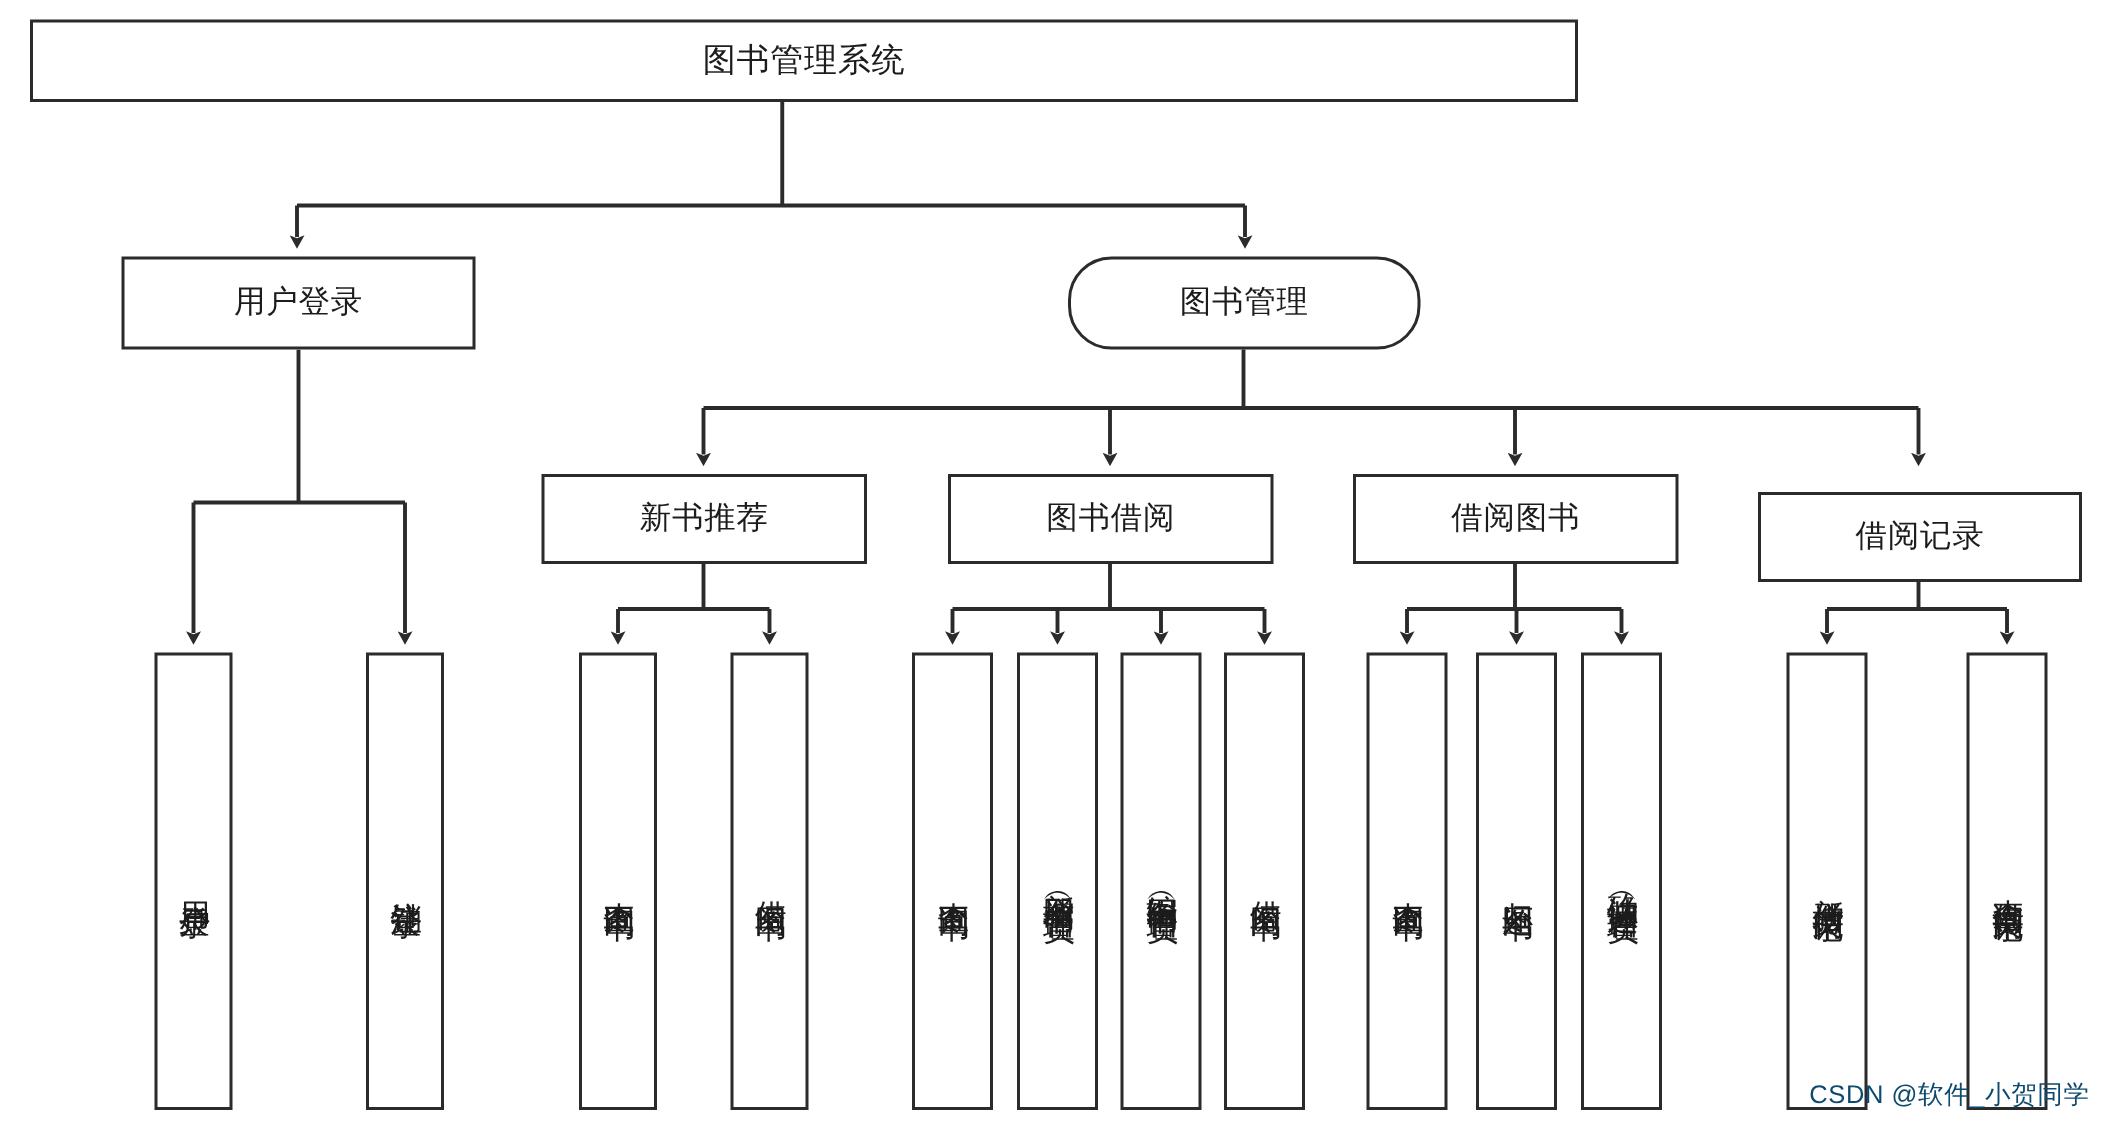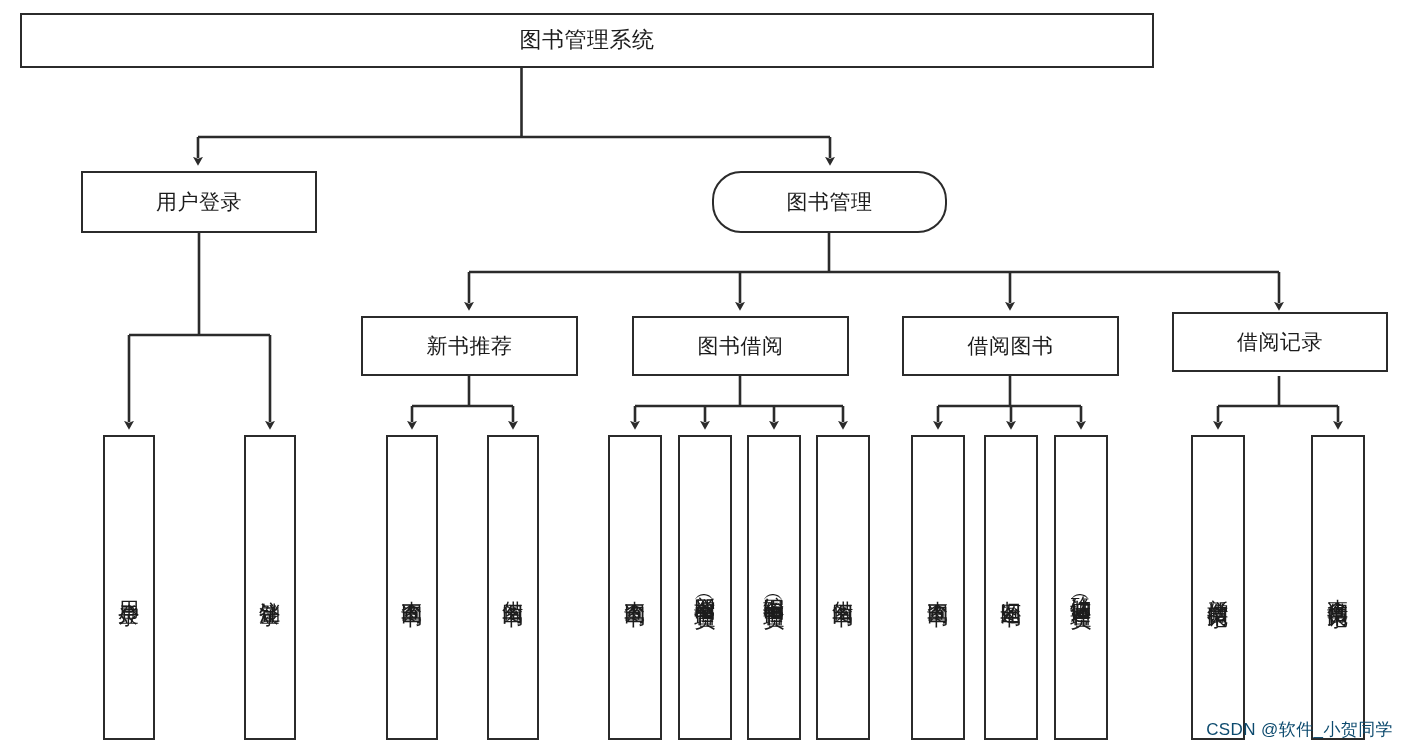--- a/index.html
+++ b/index.html
@@ -125,41 +125,41 @@
       <path d="M 1011,406 L 1011,422" marker-end="url(#arrowhead)"></path>
       <path d="M 1081,406 L 1081,422" marker-end="url(#arrowhead)"></path>
 
       <path d="M 1279,376 L 1279,406"></path>
       <path d="M 1218,406 L 1338,406"></path>
       <path d="M 1218,406 L 1218,422" marker-end="url(#arrowhead)"></path>
       <path d="M 1338,406 L 1338,422" marker-end="url(#arrowhead)"></path>
     </g>
   </svg>
 
-  <div class="node-box horizontal-node root-node" style="left: 20px; top: 13px; width: 1134px; height: 55px;">
+  <div class="node-box horizontal-node root-node" style="left: 20px; top: 13px; width: 1032px; height: 55px;">
     <span class="node-label">图书管理系统</span>
   </div>
 
   <div class="node-box horizontal-node" style="left: 81px; top: 171px; width: 236px; height: 62px;">
     <span class="node-label">用户登录</span>
   </div>
   <div class="node-box horizontal-node" style="left: 712px; top: 171px; width: 235px; height: 62px; border-radius: 29px;">
     <span class="node-label">图书管理</span>
   </div>
 
   <div class="node-box horizontal-node" style="left: 361px; top: 316px; width: 217px; height: 60px;">
     <span class="node-label">新书推荐</span>
   </div>
   <div class="node-box horizontal-node" style="left: 632px; top: 316px; width: 217px; height: 60px;">
     <span class="node-label">图书借阅</span>
   </div>
   <div class="node-box horizontal-node" style="left: 902px; top: 316px; width: 217px; height: 60px;">
     <span class="node-label">借阅图书</span>
   </div>
-  <div class="node-box horizontal-node" style="left: 1172px; top: 312px; width: 216px; height: 60px;">
+  <div class="node-box horizontal-node" style="left: 1172px; top: 328px; width: 216px; height: 60px;">
     <span class="node-label">借阅记录</span>
   </div>
 
   <div class="node-box vertical-node" style="left: 103px; top: 435px; width: 52px; height: 305px;">
     <span class="node-label">用户登录</span>
   </div>
   <div class="node-box vertical-node" style="left: 244px; top: 435px; width: 52px; height: 305px;">
     <span class="node-label">注销登录</span>
   </div>
   <div class="node-box vertical-node" style="left: 386px; top: 435px; width: 52px; height: 305px;">

